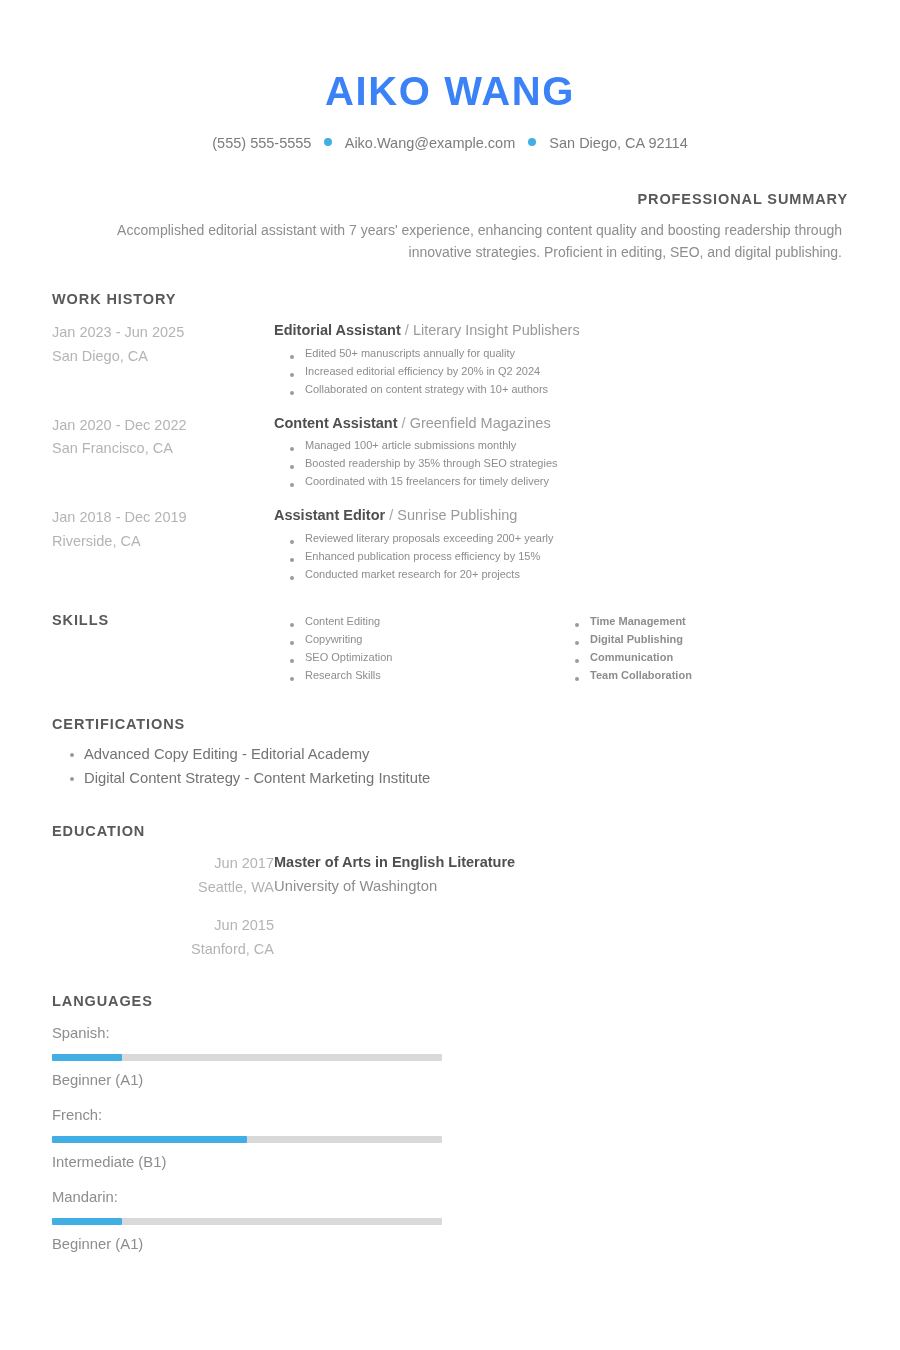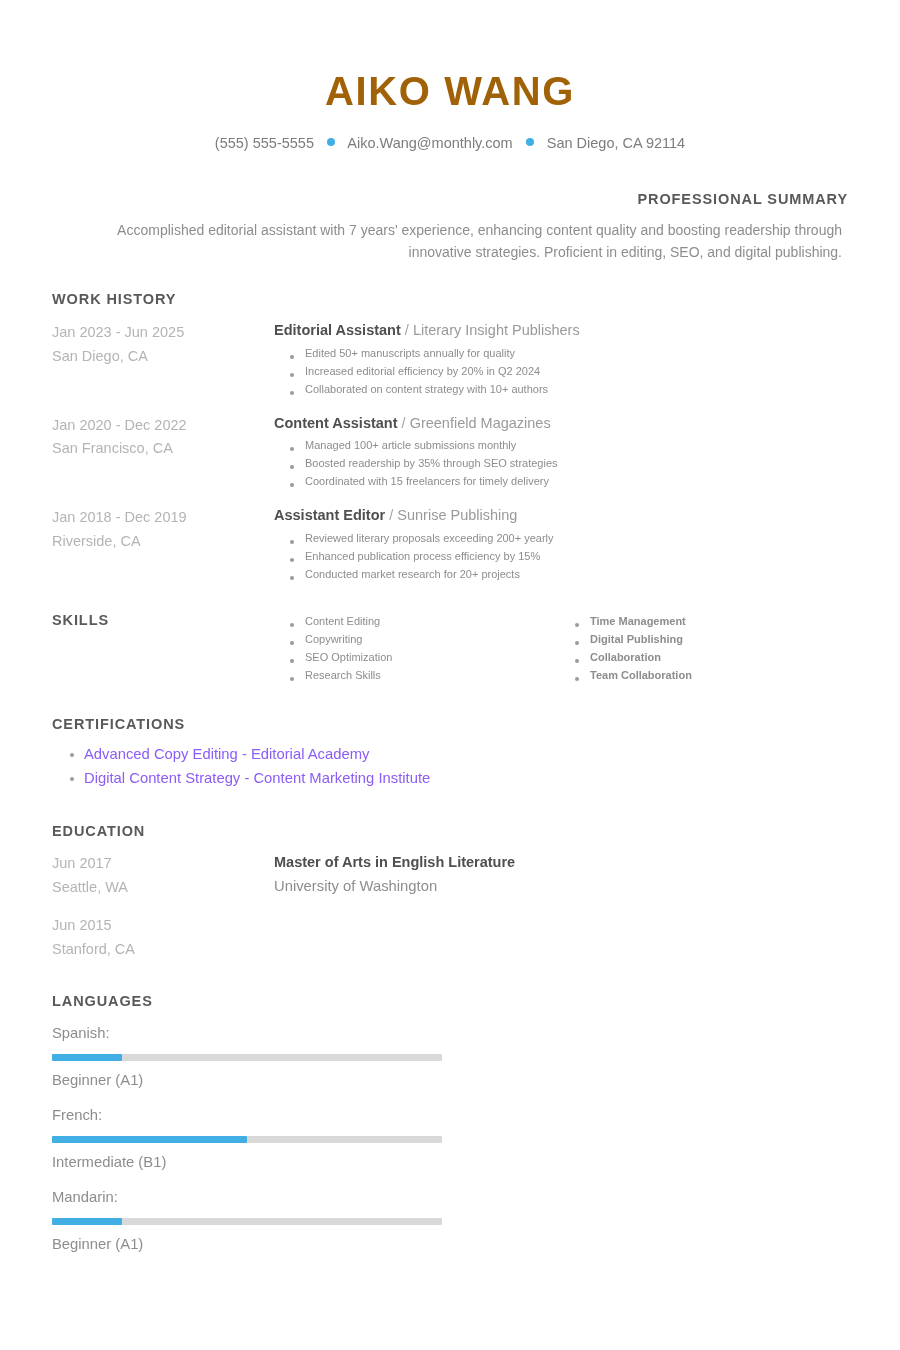--- a/index.html
+++ b/index.html
@@ -22,21 +22,21 @@
     padding: 62px 52px 0 52px;
     position: relative;
   }
 
   
   .name {
     text-align: center;
     font-size: 40px;
     font-weight: bold;
     letter-spacing: 1.6px;
-    color: #a16207;
+    color: #3b82f6;
     line-height: 1.05;
     margin-top: 8px;
   }
 
   .contact {
     text-align: center;
     font-size: 14.5px;
     color: #7c7c7c;
     margin-top: 22px;
     line-height: 1.3;
@@ -147,21 +147,21 @@
   #cert-section { margin-top: 32px; }
   ul.cert-list {
     list-style: none;
     margin-top: 11px;
   }
   ul.cert-list li {
     position: relative;
     padding-left: 32px;
     font-size: 14.8px;
     line-height: 1.62;
-    color: #8b5cf6;
+    color: #737373;
   }
   ul.cert-list li::before {
     content: "";
     position: absolute;
     left: 18px;
     top: 10px;
     width: 4px;
     height: 4px;
     border-radius: 50%;
     background: #9b9b9b;
@@ -176,20 +176,21 @@
   }
   .edu:first-of-type { margin-top: 12px; }
 
   .edu-left {
     width: 222px;
     flex: 0 0 222px;
     font-size: 14.5px;
     line-height: 1.62;
     color: #b4b4b4;
     padding-top: 1px;
+    text-align: right;
   }
   .edu-right { flex: 1 1 auto; }
   .edu-degree {
     font-size: 14.5px;
     font-weight: bold;
     color: #4f4f4f;
     line-height: 1.55;
   }
   .edu-school {
     font-size: 14.8px;
@@ -241,21 +242,21 @@
 </head>
 <body>
 
 <div class="page">
 
   <div>
     <div class="name">AIKO WANG</div>
     <div class="contact">
       <span>(555) 555-5555</span>
       <span class="sep" style="background: rgb(65, 175, 228);"></span>
-      <span>Aiko.Wang@monthly.com</span>
+      <span>Aiko.Wang@example.com</span>
       <span class="sep" style="background: rgb(65, 175, 228);"></span>
       <span>San Diego, CA 92114</span>
     </div>
   </div>
 
   <div class="section" id="summary-section">
     <div class="sec-head">PROFESSIONAL SUMMARY</div>
     <div class="summary-text">Accomplished editorial assistant with 7 years' experience, enhancing content quality and boosting readership through innovative strategies. Proficient in editing, SEO, and digital publishing.</div>
   </div>
 
@@ -314,21 +315,21 @@
     <div class="skills-cols">
       <ul class="bullets skills-col" id="skills-col-one">
           <li>Content Editing</li>
           <li>Copywriting</li>
           <li>SEO Optimization</li>
           <li>Research Skills</li>
         </ul>
       <ul class="bullets skills-col second" id="skills-col-two">
           <li>Time Management</li>
           <li>Digital Publishing</li>
-          <li>Collaboration</li>
+          <li>Communication</li>
           <li>Team Collaboration</li>
         </ul>
     </div>
   </div>
 
   <div class="section" id="cert-section">
     <div class="sec-head">CERTIFICATIONS</div>
     <ul class="cert-list" id="cert-list">
         <li>Advanced Copy Editing - Editorial Academy</li>
         <li>Digital Content Strategy - Content Marketing Institute</li>

